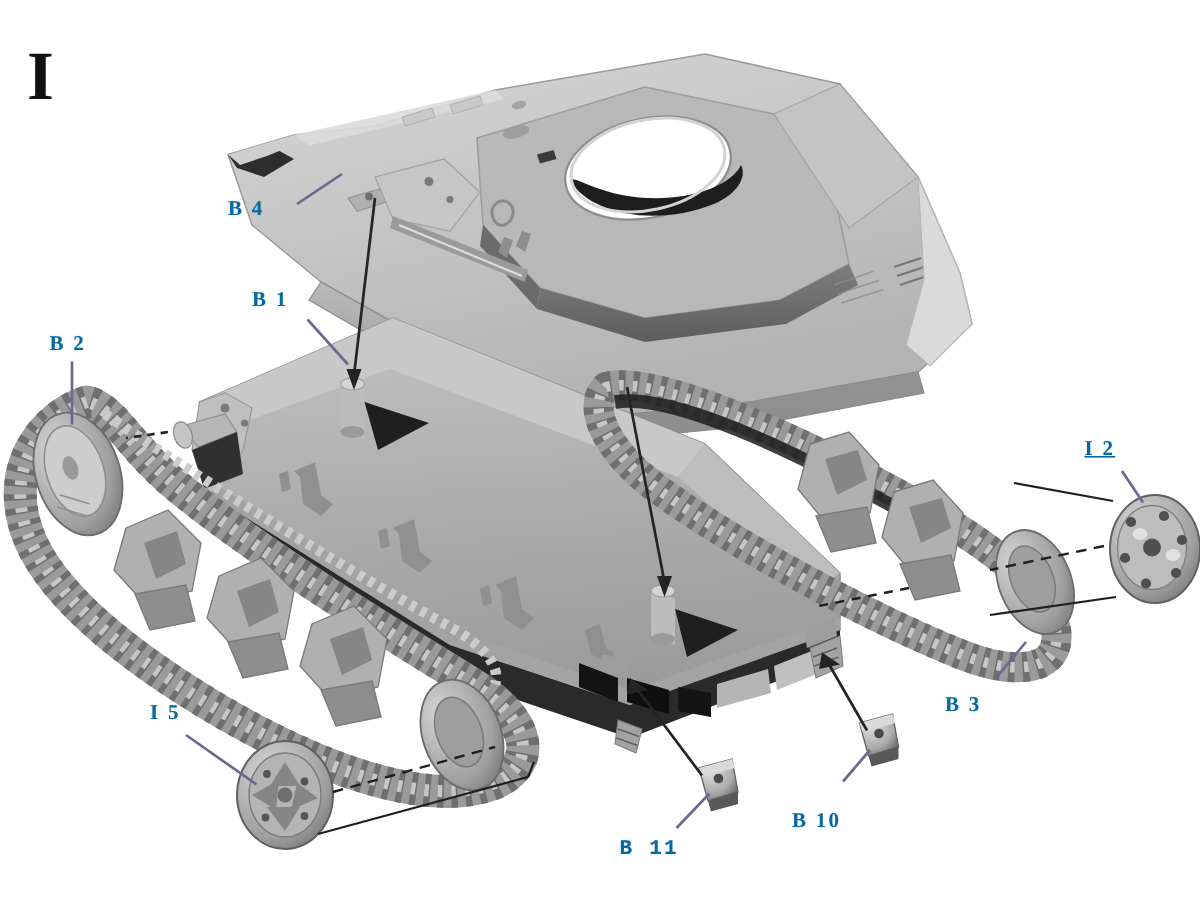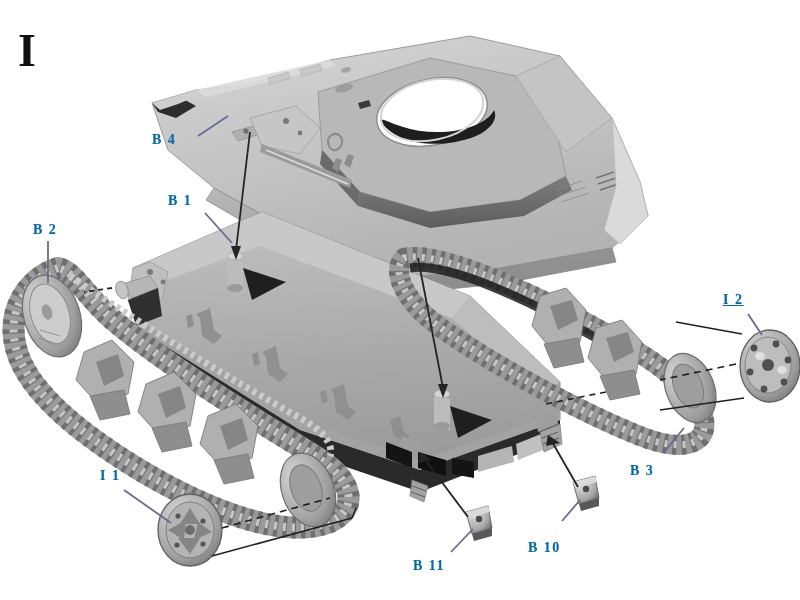--- a/index.html
+++ b/index.html
@@ -383,23 +383,23 @@
       <line x1="748" y1="314" x2="762" y2="335"></line>
     </g>
   </svg>
 
   <div class="callout" style="left:152px; top:133px;">B 4</div>
 
   <div class="callout" style="left:168px; top:194px;">B 1</div>
 
   <div class="callout" style="left:22px; top:223px;margin-left:11px;">B 2</div>
 
-  <div class="callout" style="left:100px; top:469px;">I 1</div>
-
-  <div class="callout" style="left:413px; top:559px;">B 11</div>
+  <div class="callout" style="left:100px; top:469px;">I 5</div>
+
+  <div class="callout" style="left:413px; top:559px;font-family:Liberation Mono, monospace;">B 11</div>
 
   <div class="callout" style="left:528px; top:541px;">B 10</div>
 
   <div class="callout" style="left:630px; top:464px;">B 3</div>
 
   <div class="callout" style="left:723px; top:293px;text-decoration:underline;">I 2</div>
 
 </div>
 
 </body></html>

